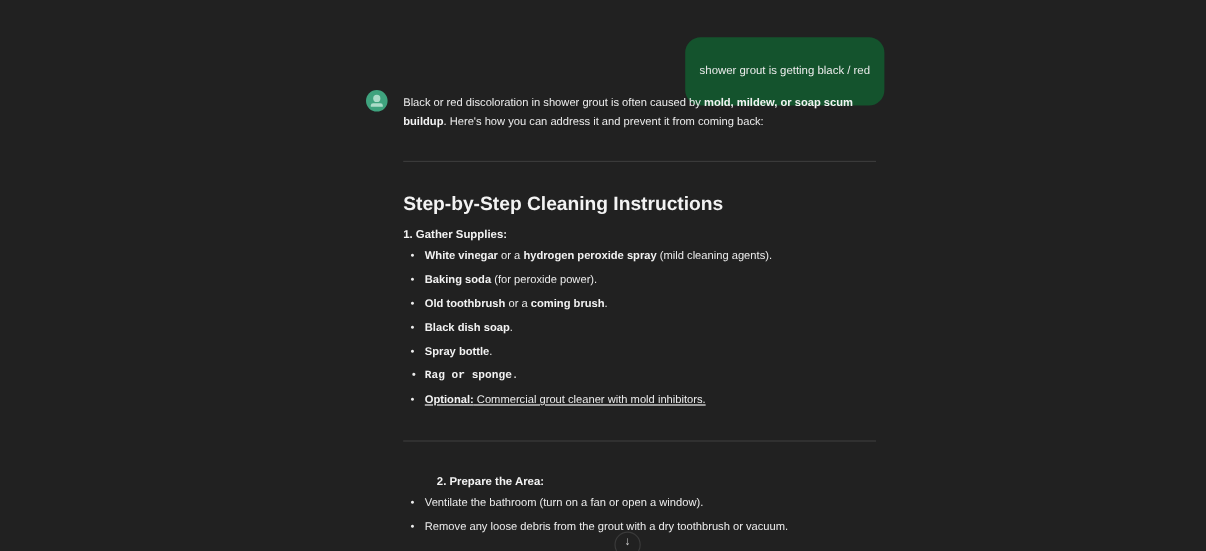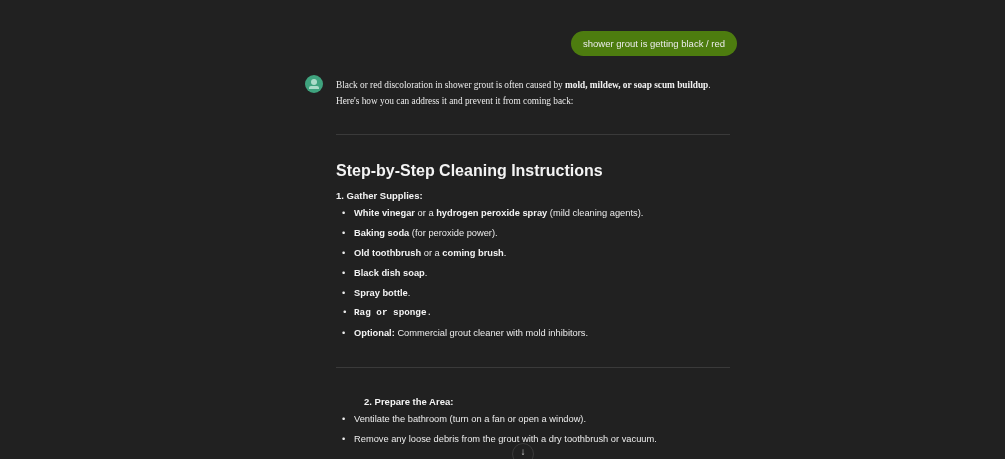--- a/index.html
+++ b/index.html
@@ -4,34 +4,34 @@
 <style>
   html, body { margin:0; padding:0; }
   body {
     width:1005px; height:459px; overflow:hidden;
     background:#212121; color:#ececec;
     font-family:"Liberation Sans", sans-serif;
     position:relative;
   }
   .user-bubble {
     position:absolute; left:571px; top:31px; height:25px;
-    padding:0 12px; border-radius:13px; background:#4d7c0f;
+    padding:16px 12px; border-radius:13px; background:#14532d;
     font-size:9.5px; line-height:25px; color:#ececec; white-space:nowrap;
   }
   .avatar {
     position:absolute; left:305px; top:75px; width:18px; height:18px;
     border-radius:50%; background:#3fa37e; overflow:hidden;
   }
   .avatar .head { position:absolute; left:6px; top:4px; width:6px; height:6px; border-radius:50%; background:#bfe6d6; opacity:.85; }
   .avatar .body { position:absolute; left:4px; top:11px; width:10px; height:3px; border-radius:2px 2px 0 0; background:#bfe6d6; opacity:.85; }
   .msg {
     position:absolute; left:336px; top:0; width:394px;
     font-size:9.3px; line-height:16px;
   }
-  .p { position:absolute; left:0; width:394px;font-family:Liberation Serif, serif; }
+  .p { position:absolute; left:0; width:394px; }
   b { font-weight:bold; color:#f3f3f3; }
   .hr { position:absolute; left:0; width:394px; height:1px; background:#3a3a3a; }
   .h3 { position:absolute; left:0; font-size:16px; font-weight:bold; color:#f3f3f3; }
   .h4 { position:absolute; left:0; font-size:9.5px; font-weight:bold; color:#f3f3f3; }
   .li { position:absolute; left:18px; white-space:nowrap; }
   .li::before { content:"•"; position:absolute; left:-12px; top:0; color:#ececec; }
   .scroll-btn {
     position:absolute; left:512px; top:443px; width:20px; height:20px;
     border-radius:50%; border:1px solid #3a3a3a; background:#212121;
     color:#cfcfcf; font-size:10px; line-height:16px; text-align:center;
@@ -57,21 +57,21 @@
   <div class="h3" style="top:163px;">Step-by-Step Cleaning Instructions</div>
 
   <div class="h4" style="top:188px;">1. Gather Supplies:</div>
 
   <div class="li" style="top:205px;"><b>White vinegar</b><span> or a </span><b>hydrogen peroxide spray</b><span> (mild cleaning agents).</span></div>
   <div class="li" style="top:225px;"><b>Baking soda</b><span> (for peroxide power).</span></div>
   <div class="li" style="top:245px;"><b>Old toothbrush</b><span> or a </span><b>coming brush</b><span>.</span></div>
   <div class="li" style="top:265px;"><b>Black dish soap</b><span>.</span></div>
   <div class="li" style="top:285px;"><b>Spray bottle</b><span>.</span></div>
   <div class="li" style="top:305px;font-family:Liberation Mono, monospace;"><b>Rag or sponge</b><span>.</span></div>
-  <div class="li" style="top:325px;"><b>Optional:</b><span> Commercial grout cleaner with mold inhibitors.</span></div>
+  <div class="li" style="top:325px;text-decoration:underline;"><b>Optional:</b><span> Commercial grout cleaner with mold inhibitors.</span></div>
 
   <div class="hr" style="top:367px;"></div>
 
   <div class="h4" style="top:394px;margin-left:28px;">2. Prepare the Area:</div>
   <div class="li" style="top:411px;"><span>Ventilate the bathroom (turn on a fan or open a window).</span></div>
   <div class="li" style="top:431px;"><span>Remove any loose debris from the grout with a dry toothbrush or vacuum.</span></div>
 </div>
 
 <div class="scroll-btn">
   <span>↓</span>

